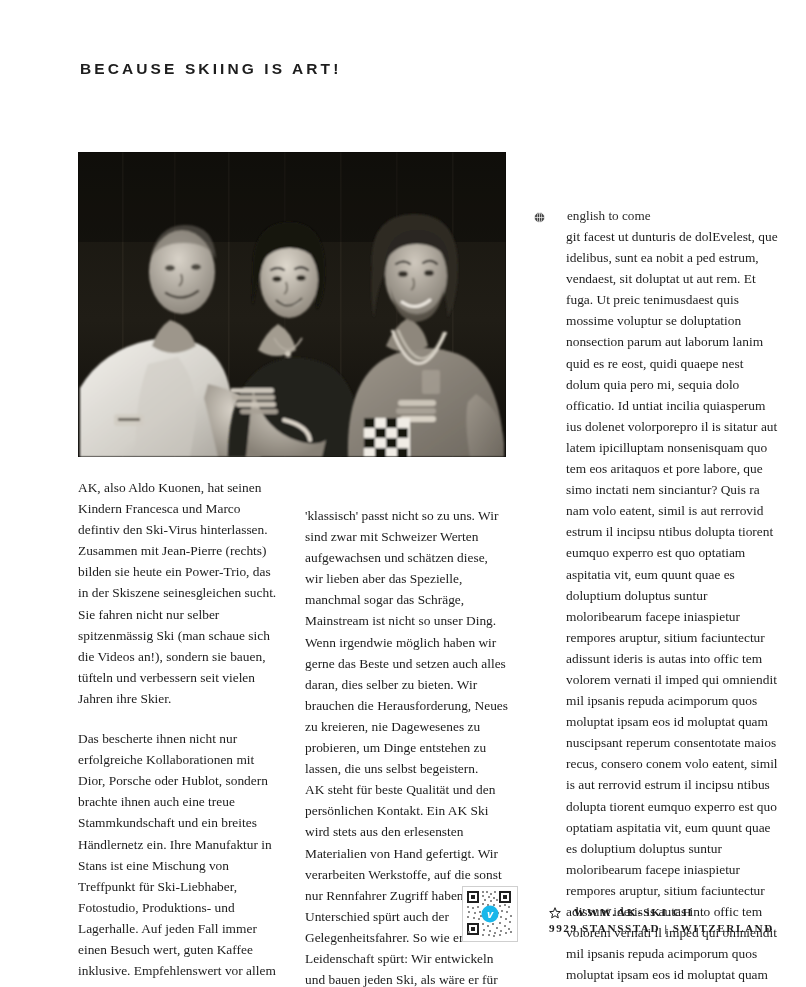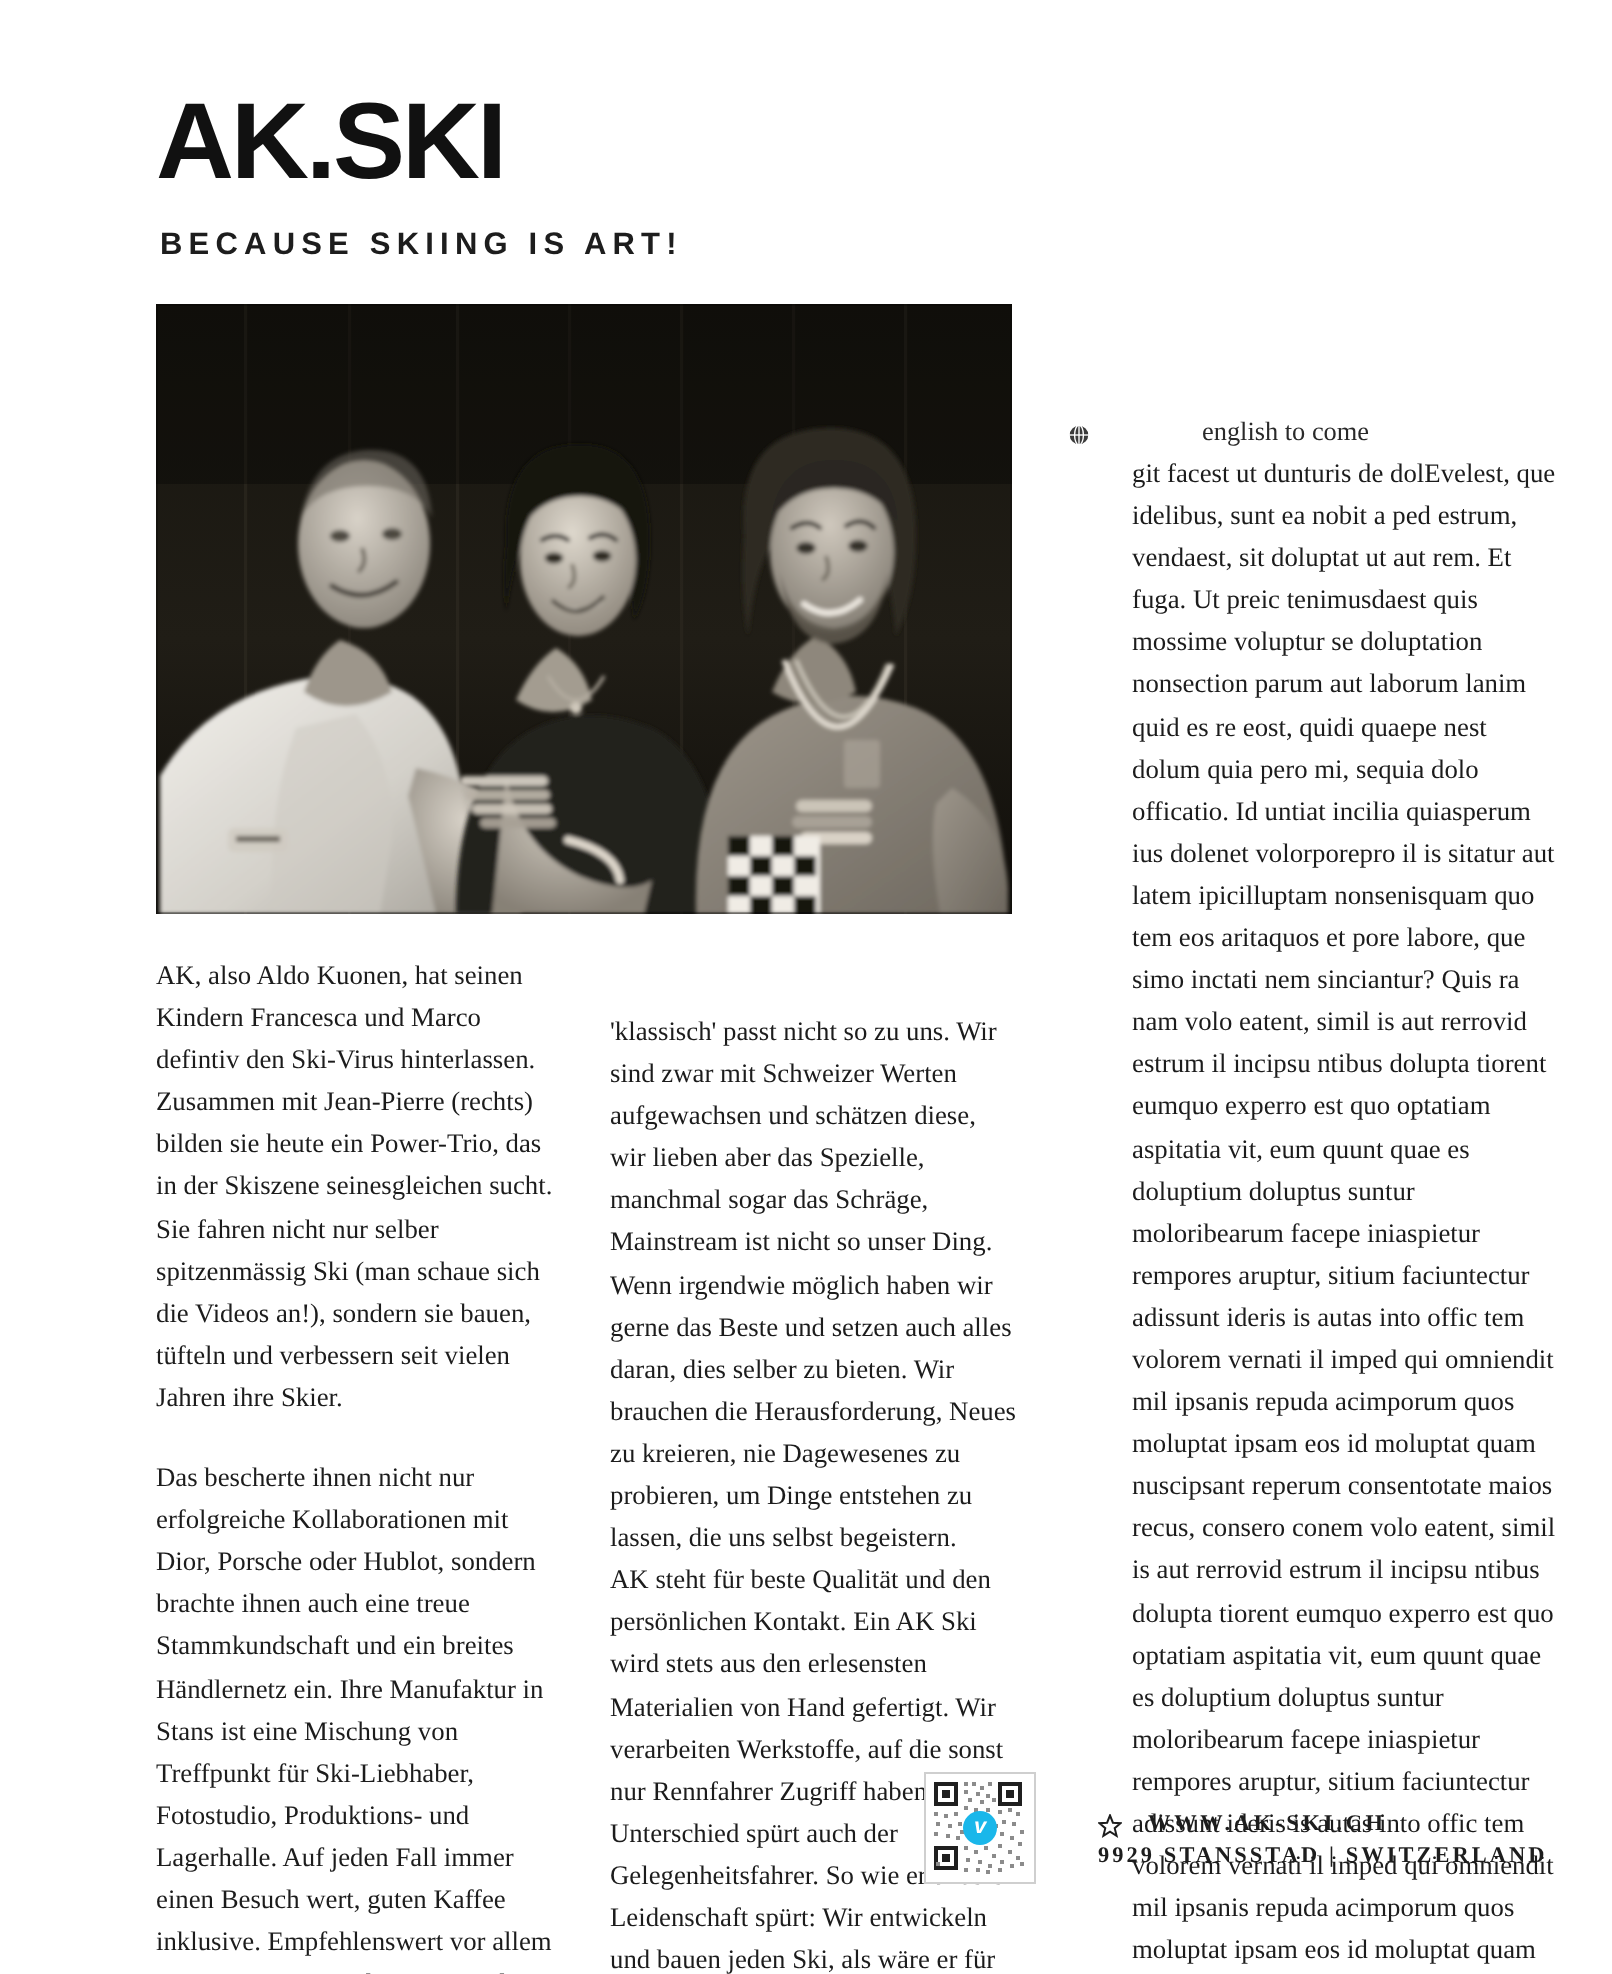--- a/index.html
+++ b/index.html
@@ -85,21 +85,20 @@
   #english-notice {
     position: absolute;
     left: 534px;
     top: 208px;
     width: 213px;
     display: flex;
     align-items: center;
     font-size: 13.2px;
     line-height: 16px;
     color: #2a2a2a;
-    gap: 34px;
   }
   #english-notice .globe {
     display: inline-block;
     width: 11px;
     height: 11px;
     margin-right: 22px;
     flex: none;
   }
 
   
@@ -166,21 +165,20 @@
     font-size: 11.2px;
     letter-spacing: 1.55px;
     line-height: 15px;
     margin-top: 1px;
   }
 </style>
 </head>
 <body>
 
 <div id="masthead">
-  <h1 id="brand-title">AK.SKI</h1>
   <div id="brand-tagline">BECAUSE SKIING IS ART!</div>
 </div>
 
 <div id="hero-photo">
   <svg width="428" height="305" viewBox="0 0 428 305">
     <defs>
       <linearGradient id="wall" x1="0" y1="0" x2="0" y2="1">
         <stop offset="0%" stop-color="#17150f"></stop>
         <stop offset="55%" stop-color="#201d16"></stop>
         <stop offset="100%" stop-color="#100e0a"></stop>

